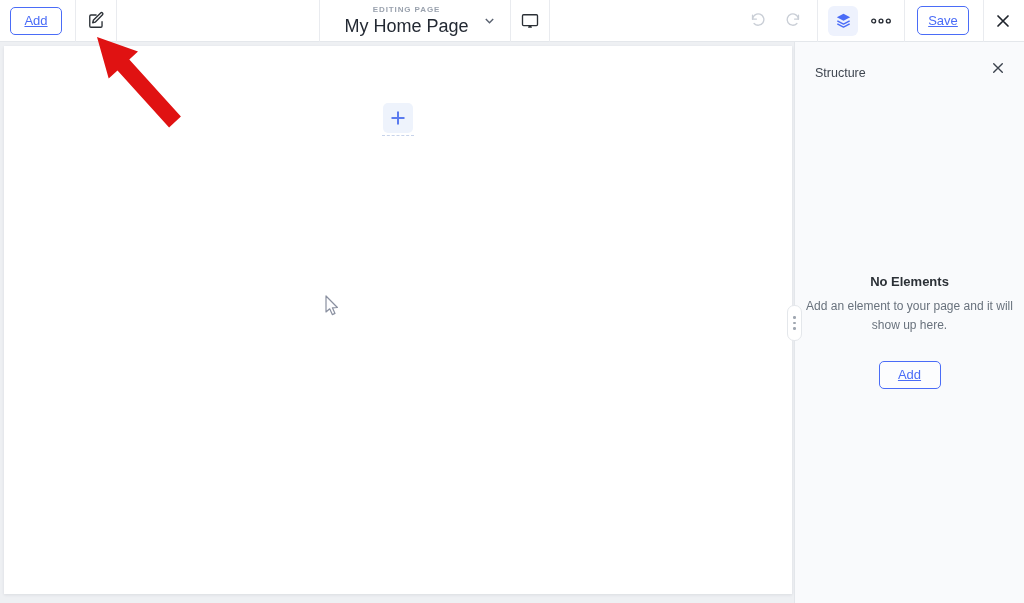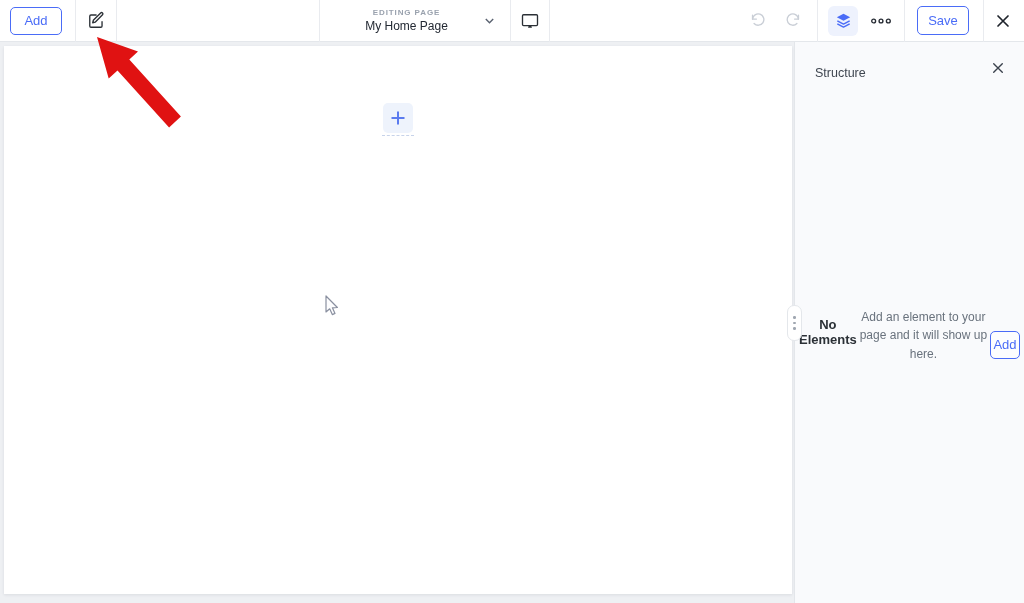--- a/index.html
+++ b/index.html
@@ -18,36 +18,36 @@
   .toolbar{
     position:absolute;top:0;left:0;width:1024px;height:42px;
     background:#fff;border-bottom:1px solid #e4e7eb;
     display:flex;align-items:center;z-index:10;
   }
   .tb-divider{width:1px;height:42px;background:var(--divider);flex:0 0 auto;}
   .btn-outline{
     display:inline-flex;align-items:center;justify-content:center;
     border:1px solid var(--accent);color:var(--accent);
     background:#fff;border-radius:5px;font-size:13px;
-    cursor:pointer;font-family:inherit;
+    cursor:pointer;font-family:inherit;text-decoration:underline;
   }
   .tb-add{margin-left:10px;width:52px;height:28px;margin-right:13px;}
   .icon-btn{
     width:36px;height:36px;display:inline-flex;align-items:center;justify-content:center;
     background:transparent;border:none;cursor:pointer;color:#2b3036;border-radius:6px;flex:0 0 auto;
   }
   .tb-edit{margin:0 2px;}
   .tb-gap1{width:202px;flex:0 0 auto;}
   .page-switcher{
     width:190px;height:42px;display:flex;align-items:center;cursor:pointer;
     padding-left:8px;flex:0 0 auto;background:transparent;border:none;font-family:inherit;text-align:left;
   }
   .ps-texts{flex:1;text-align:center;}
   .ps-label{font-size:8px;font-weight:bold;letter-spacing:.9px;color:#9aa2ae;display:block;}
-  .ps-name{font-size:12px;color:var(--ink);display:block;margin-top:2px;}
+  .ps-name{font-size:18px;color:var(--ink);display:block;margin-top:2px;}
   .ps-chevron{margin-right:16px;color:#5a6270;display:flex;}
   .tb-desktop{width:38px;}
   .tb-spacer{flex:1;}
   .icon-btn.disabled{color:#c9ced6;cursor:default;}
   .tb-layers{background:var(--accent-soft);color:var(--accent);width:30px;height:30px;margin:0 8px 0 10px;}
   .tb-more{width:30px;margin-right:8px;}
   .tb-save{width:52px;height:29px;margin:0 14px 0 12px;}
   .tb-close{width:30px;margin:0 6px 0 4px;}
 
   
@@ -73,21 +73,21 @@
     background:#f9fafc;border-left:1px solid #e3e6ea;
     display:flex;flex-direction:column;
   }
   .panel-header{
     height:38px;display:flex;align-items:flex-end;justify-content:space-between;
     padding:0 14px 0 20px;flex:0 0 auto;
   }
   .panel-title{font-size:12.5px;color:#3f4650;}
   .panel-close{width:24px;height:24px;color:#3a414c;}
   .panel-body{
-    flex:1;display:flex;flex-direction:row;align-items:center;justify-content:center;
+    flex:1;display:flex;flex-direction:column;align-items:center;justify-content:center;
     text-align:center;padding:0 4px;margin-top:-20px;
   }
   .empty-title{font-size:13px;font-weight:bold;color:#2b3036;}
   .empty-desc{font-size:12px;line-height:1.55;color:var(--muted);margin-top:8px;}
   .panel-add{width:62px;height:28px;margin-top:26px;background:#fcfdfe;}
   .panel-handle{
     position:absolute;left:-8px;top:263px;width:15px;height:36px;
     background:#fff;border:1px solid #e4e7eb;border-radius:7px;
     display:flex;flex-direction:column;align-items:center;justify-content:center;gap:3px;
     cursor:ew-resize;

